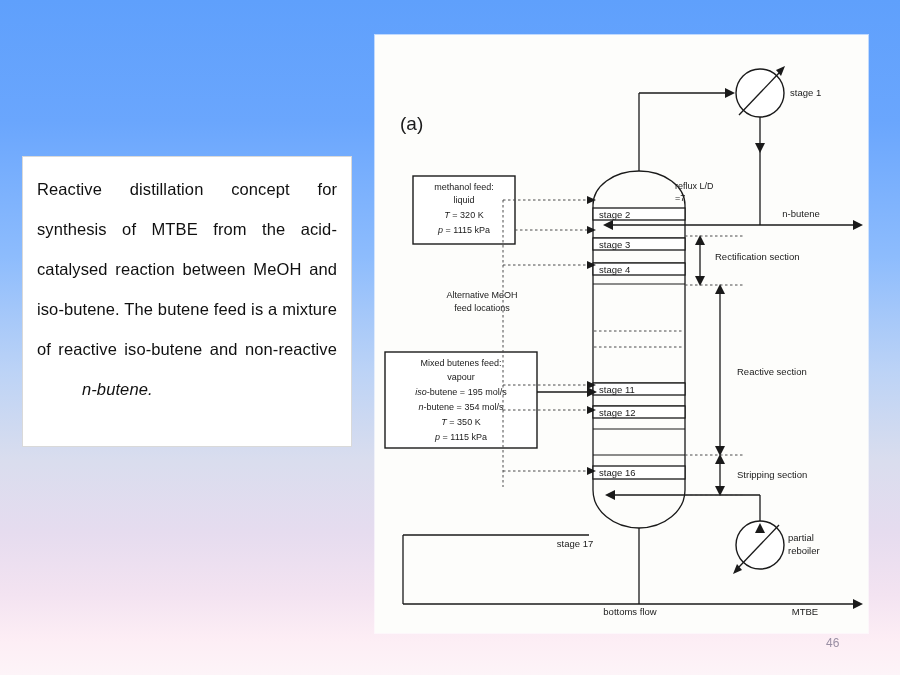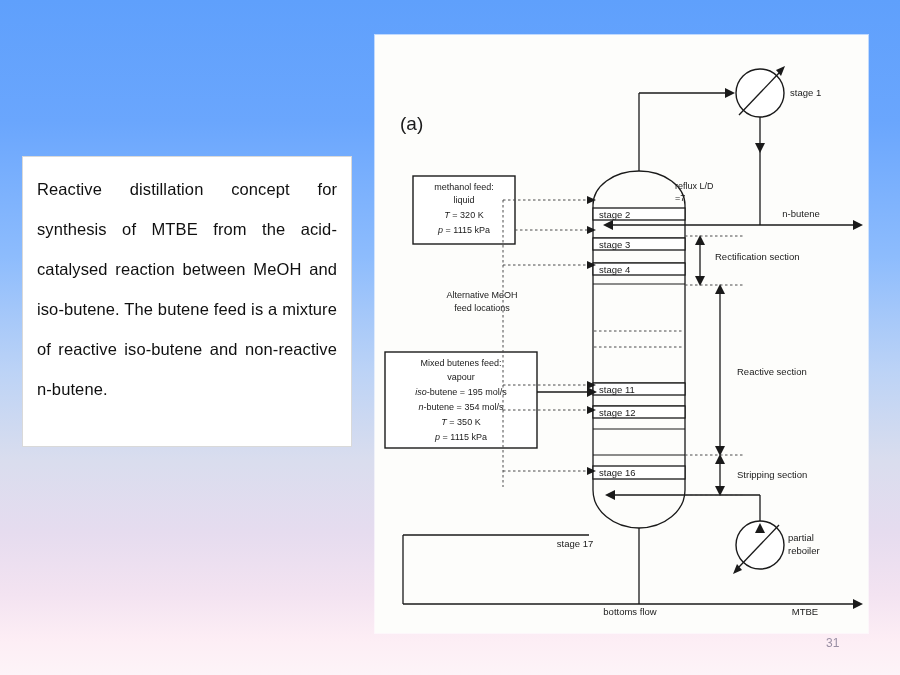--- a/index.html
+++ b/index.html
@@ -27,21 +27,21 @@
   }
   #text-box p{
     margin:0;
     font-size:16.5px;
     line-height:40px;
     color:#101010;
     text-align:justify;
     text-align-last:left;
     letter-spacing:0.1px;
   }
-  #text-box .ital{}
+  #text-box .ital{font-style:italic;margin-left:45px;}
 
   
   #diagram-panel{
     position:absolute;left:375px;top:35px;width:493px;height:598px;
     background:#fdfdfb;
     box-shadow:0 0 0 1px rgba(255,255,255,0.6);
   }
   #diagram-svg{display:block;width:493px;height:598px;}
 
   
@@ -230,13 +230,13 @@
 
     <line class="ln" x1="345" y1="424" x2="345" y2="456"></line>
     <polygon points="340,429 345,419 350,429" fill="#1a1a1a"></polygon>
     <polygon points="340,451 345,461 350,451" fill="#1a1a1a"></polygon>
     <text class="lbl" x="362" y="443">Stripping section</text>
   </g>
 
 </svg>
 </div>
 
-<div id="page-number">31</div>
+<div id="page-number">46</div>
 
 </body></html>

